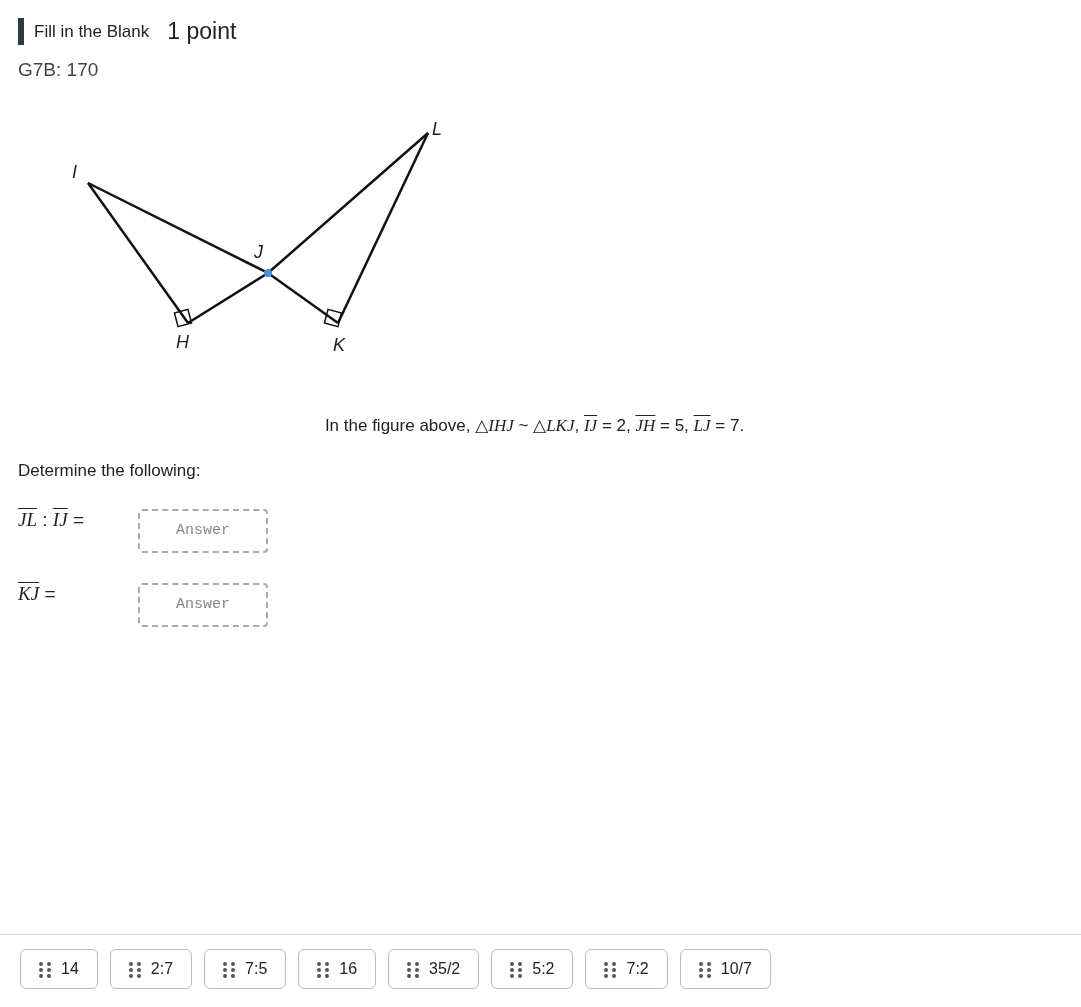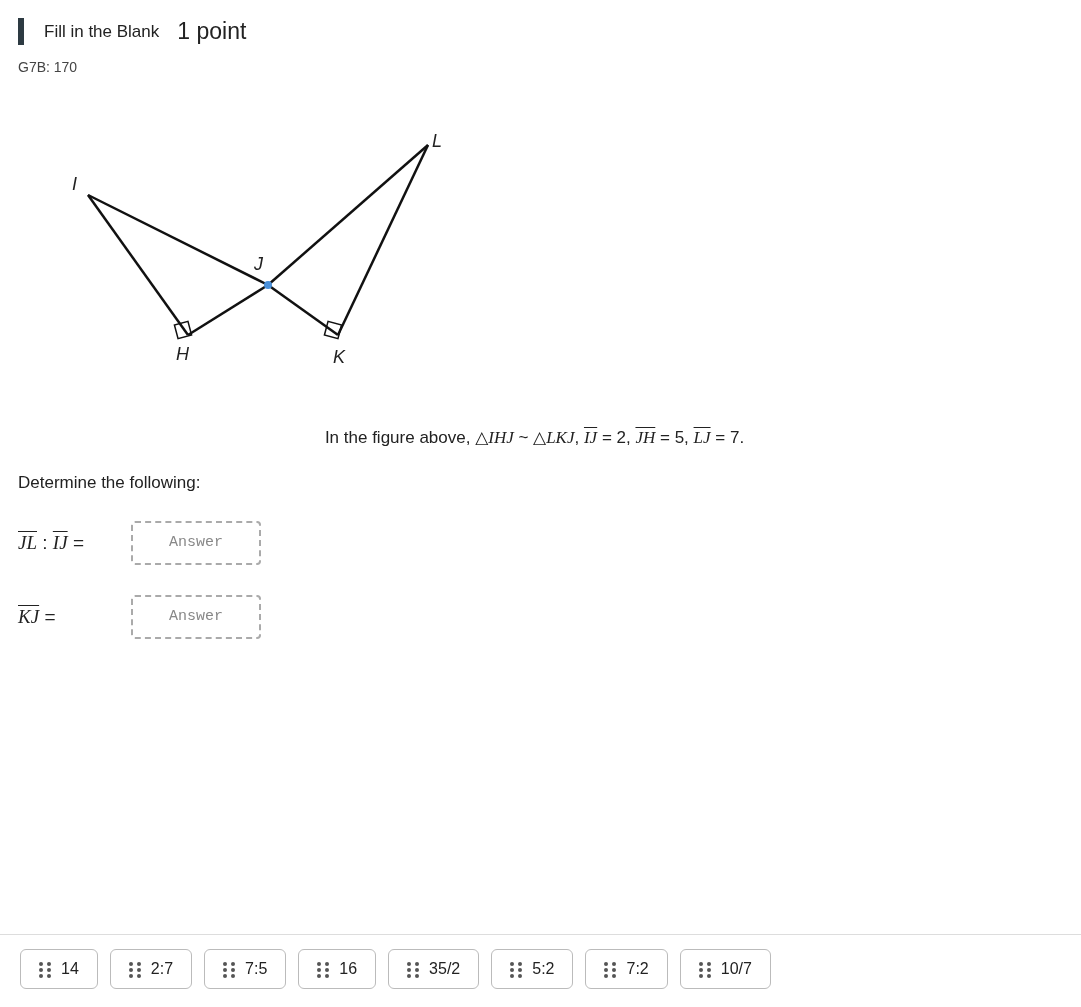--- a/index.html
+++ b/index.html
@@ -16,41 +16,41 @@
       padding: 18px 30px 20px 18px;
     }
 
     
     .header-bar {
       display: flex;
       align-items: center;
       gap: 0;
       margin-bottom: 14px;
       border-left: 6px solid #2d3a42;
-      padding-left: 20px;
+      padding-left: 10px;
     }
     .header-type {
       font-size: 17px;
       font-weight: 400;
       color: #222;
       font-family: Arial, sans-serif;
     }
     .header-points {
       font-size: 23px;
       color: #222;
       font-family: Arial, sans-serif;
       margin-left: 18px;
     }
 
     
     .question-id {
-      font-size: 14px;
+      font-size: 19px;
       color: #444;
       font-family: Arial, sans-serif;
-      margin-bottom: 30px;
+      margin-bottom: 12px;
     }
 
     
     .figure-container {
       margin: 0 0 10px 40px;
       width: 520px;
     }
 
     
     .problem-text {
@@ -63,22 +63,22 @@
 
     .determine-text {
       font-size: 17px;
       margin-bottom: 28px;
       font-family: Arial, sans-serif;
     }
 
     
     .answer-row {
       display: flex;
-      align-items: center;
-      gap: 3px;
+      align-items: flex-start;
+      gap: 10px;
       margin-bottom: 30px;
       font-size: 19px;
     }
 
     .answer-label {
       font-size: 19px;
       font-family: Arial, sans-serif;
       min-width: 110px;
     }
 

